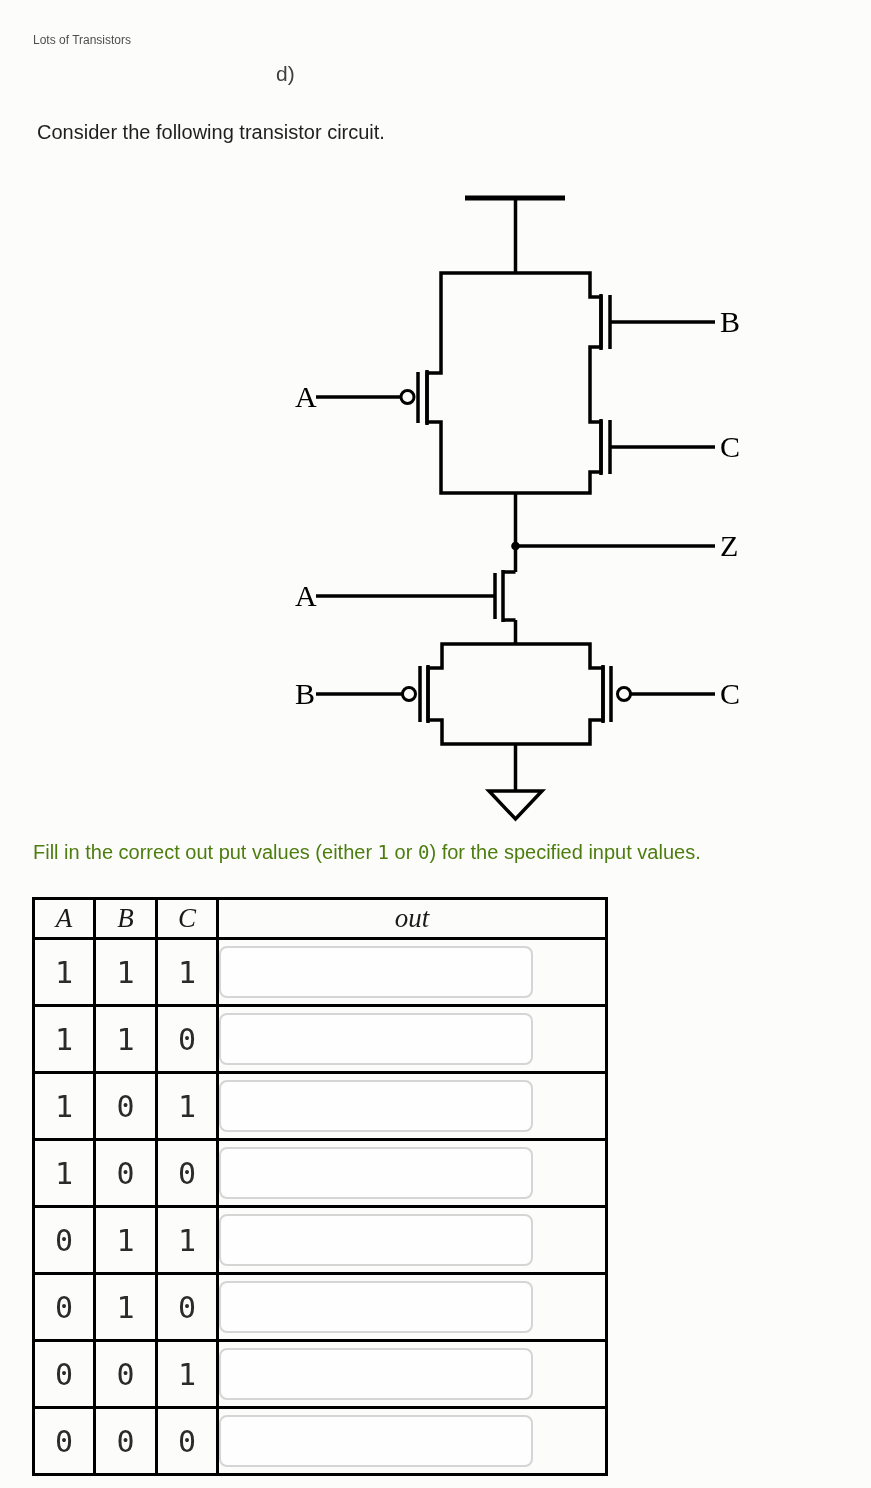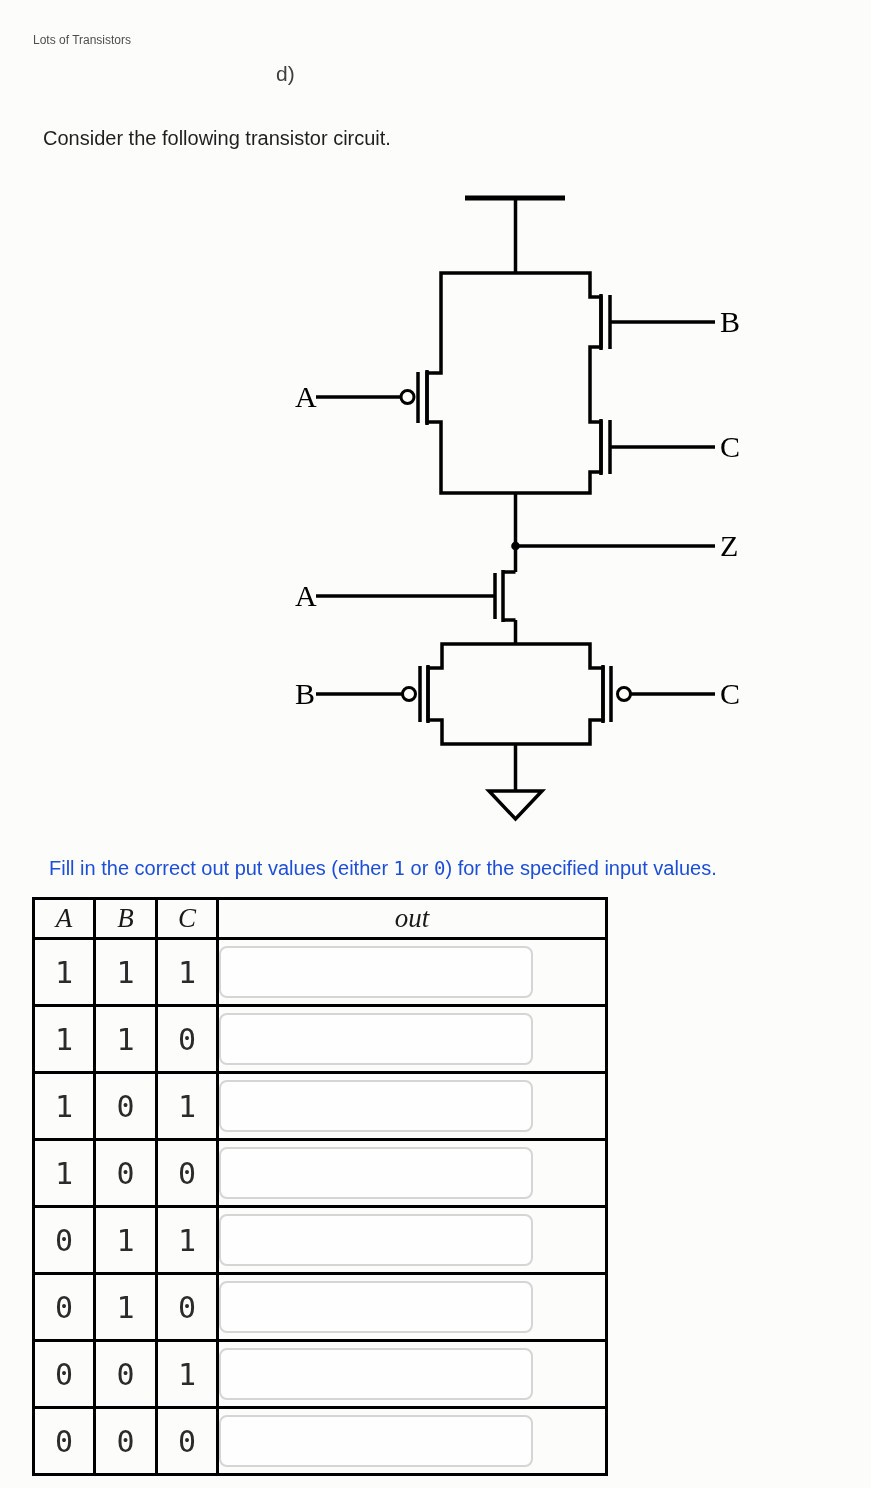--- a/index.html
+++ b/index.html
@@ -5,22 +5,22 @@
   html,body{margin:0;padding:0;}
   body{
     width:871px;height:1488px;overflow:hidden;position:relative;
     background:#fcfcfb;
     font-family:"Liberation Sans",sans-serif;
     color:#1f1f1f;
   }
   .abs{position:absolute;}
   .page-title{left:33px;top:18px;font-size:12px;line-height:28px;color:#4e4e4e;font-weight:400;}
   .section-label{left:276px;top:60px;font-size:21px;line-height:28px;color:#3f3f3f;}
-  .intro{left:33px;top:114px;font-size:20px;line-height:28px;color:#1f1f1f;margin:10px;}
-  .instruction{left:33px;top:838px;font-size:20px;line-height:28px;color:#1d4ed8;margin:16px;white-space:nowrap;}
+  .intro{left:33px;top:114px;font-size:20px;line-height:28px;color:#1f1f1f;margin:4px;}
+  .instruction{left:33px;top:838px;font-size:20px;line-height:28px;color:#4d7c0f;margin:0;white-space:nowrap;}
   .mono{font-family:"DejaVu Sans Mono",monospace;font-size:19px;}
 
   .circuit{left:285px;top:185px;}
   .w{stroke:#000;stroke-width:3.5;fill:none;stroke-linecap:butt;}
   .wt{stroke:#000;stroke-width:5;fill:none;}
   .bubble{fill:#fcfcfb;stroke:#000;stroke-width:3;}
   .dot{fill:#000;stroke:none;}
   .clabel{font-family:"Liberation Serif",serif;font-size:30px;fill:#000;}
 
   table.truth-table{

